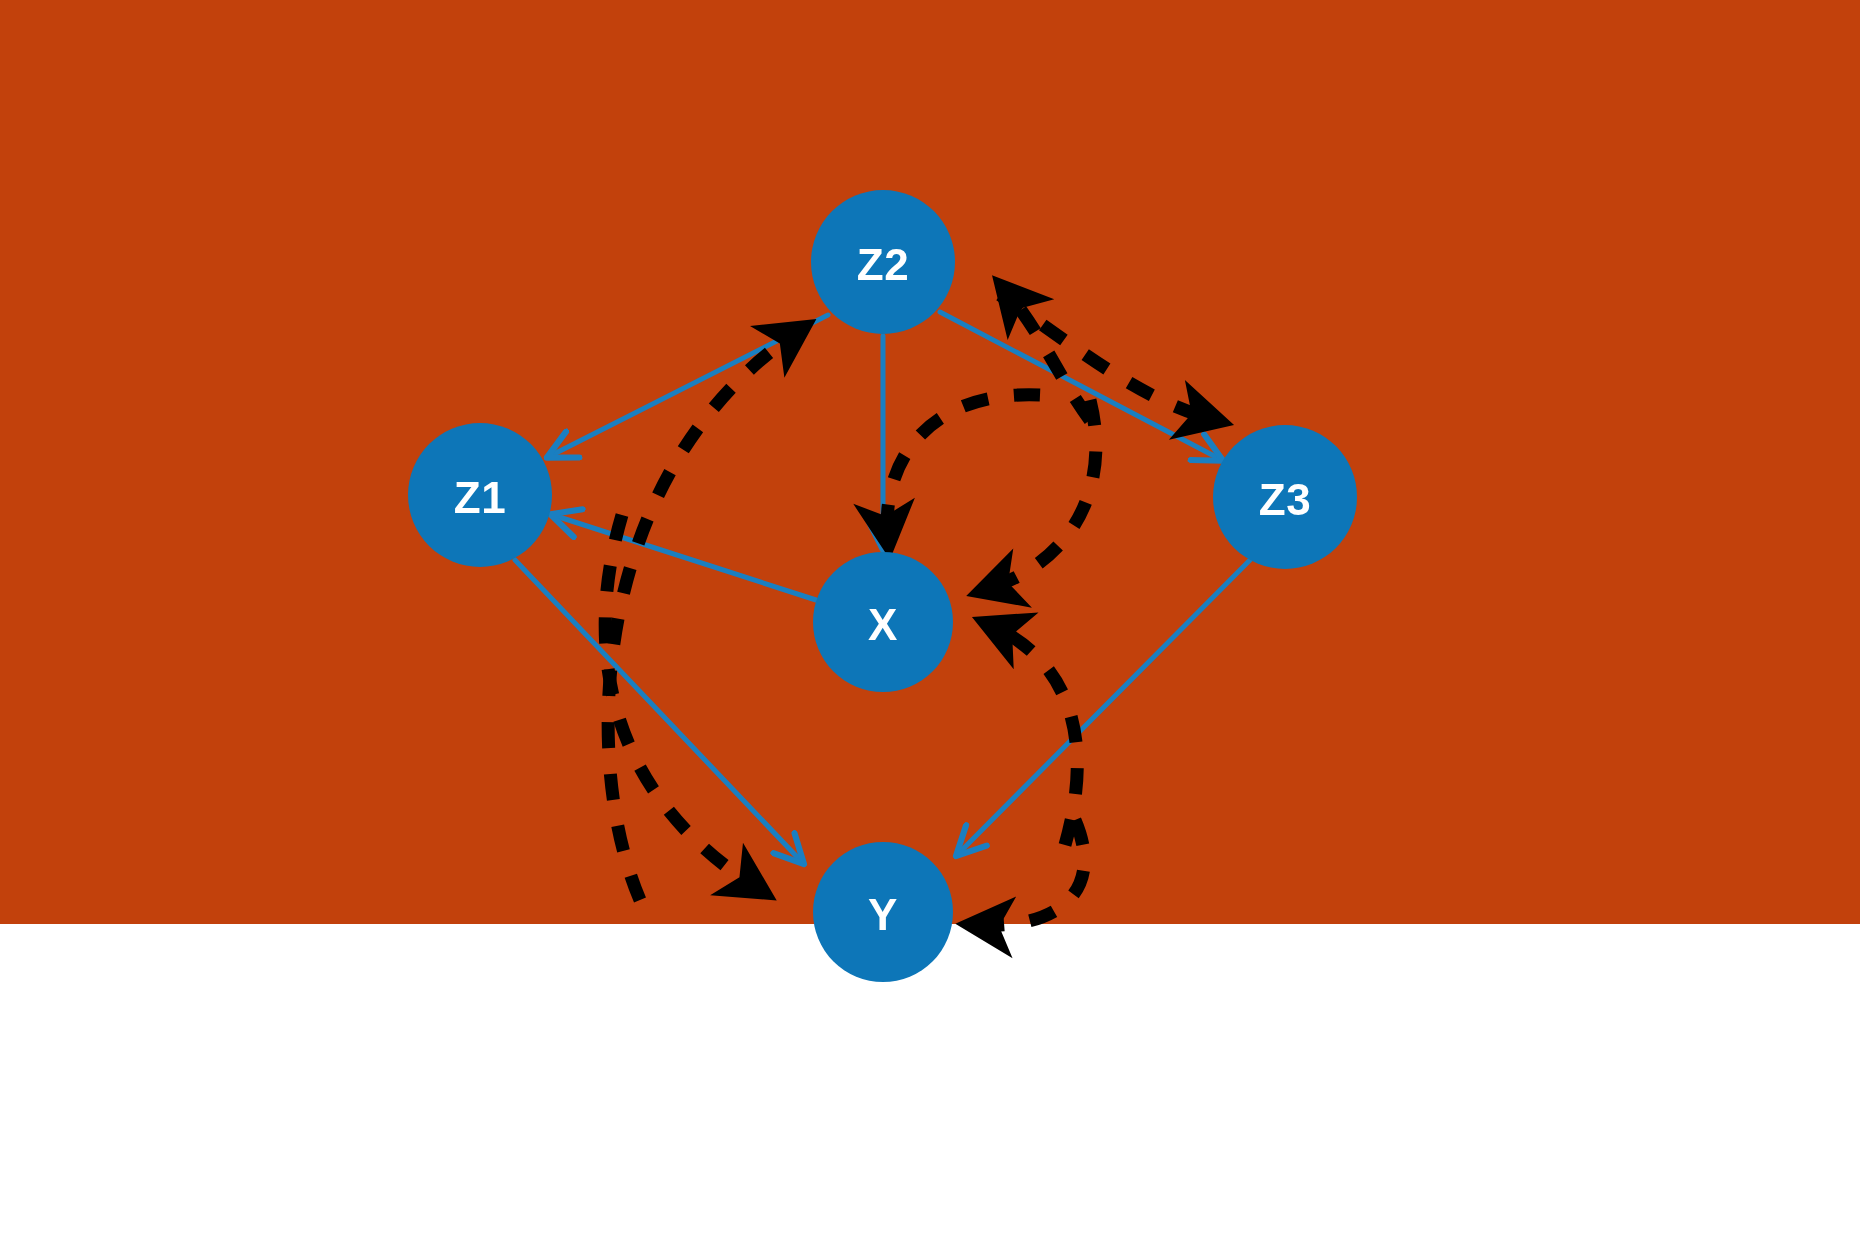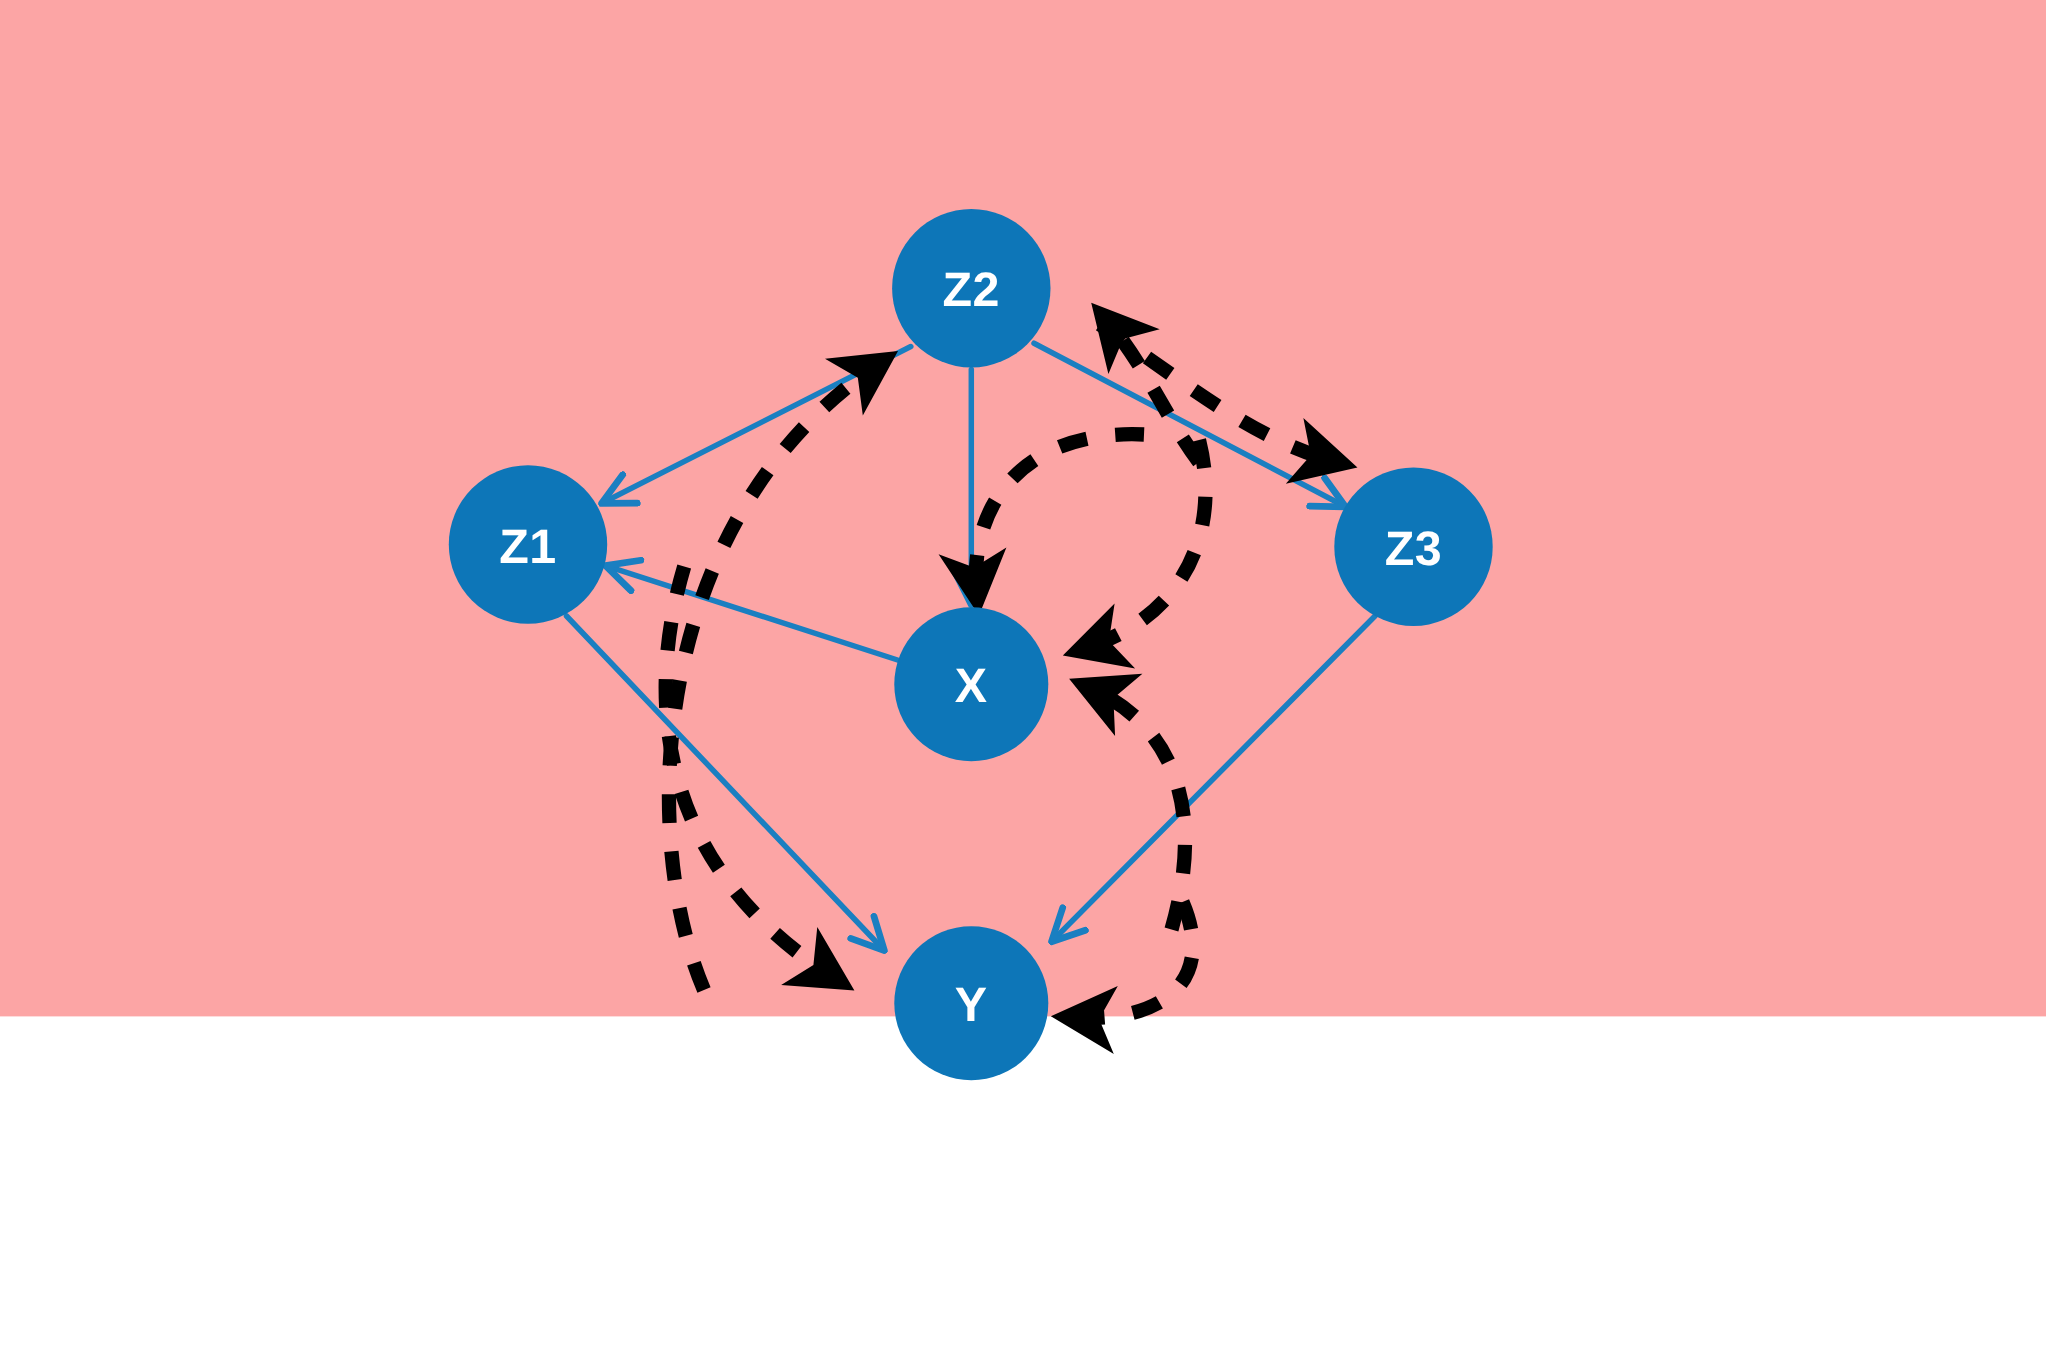--- a/index.html
+++ b/index.html
@@ -11,21 +11,21 @@
   body {
     width: 1860px;
     height: 1236px;
     overflow: hidden;
     font-family: "Liberation Sans", sans-serif;
   }
   #canvas-wrap {
     position: relative;
     width: 1860px;
     height: 924px;
-    background: #fca5a5;
+    background: #c2410c;
   }
   svg#graph {
     position: absolute;
     top: 0;
     left: 0;
     width: 1860px;
     height: 1236px;
     display: block;
   }
   .node-circle {

